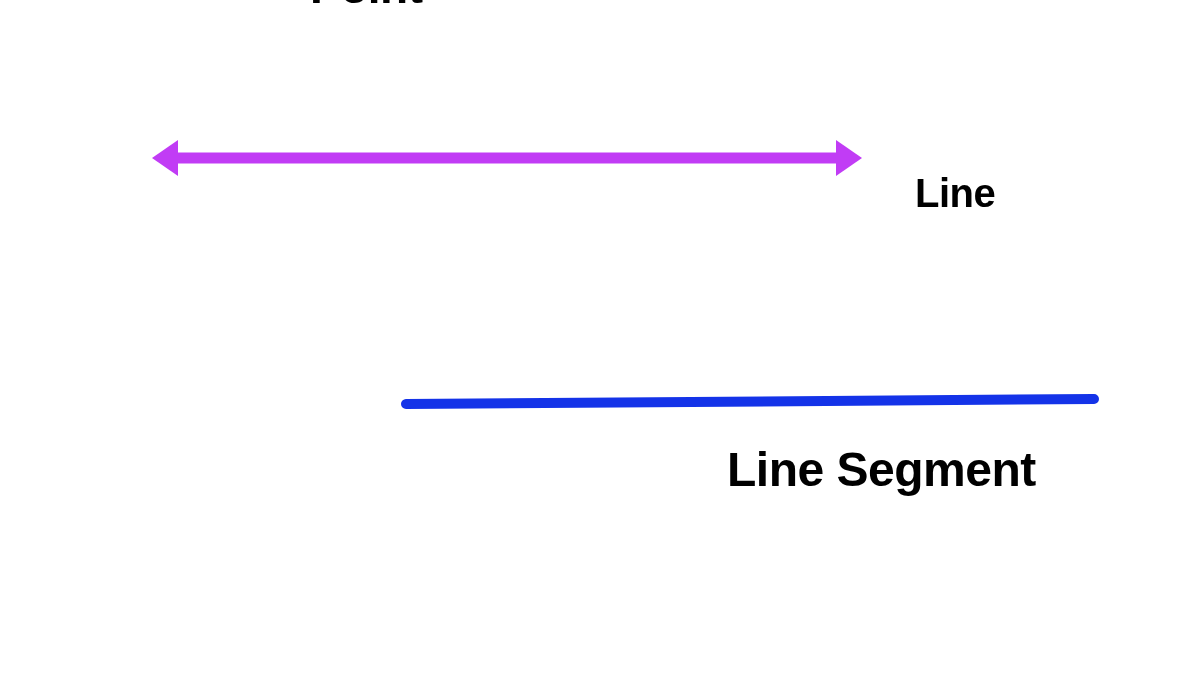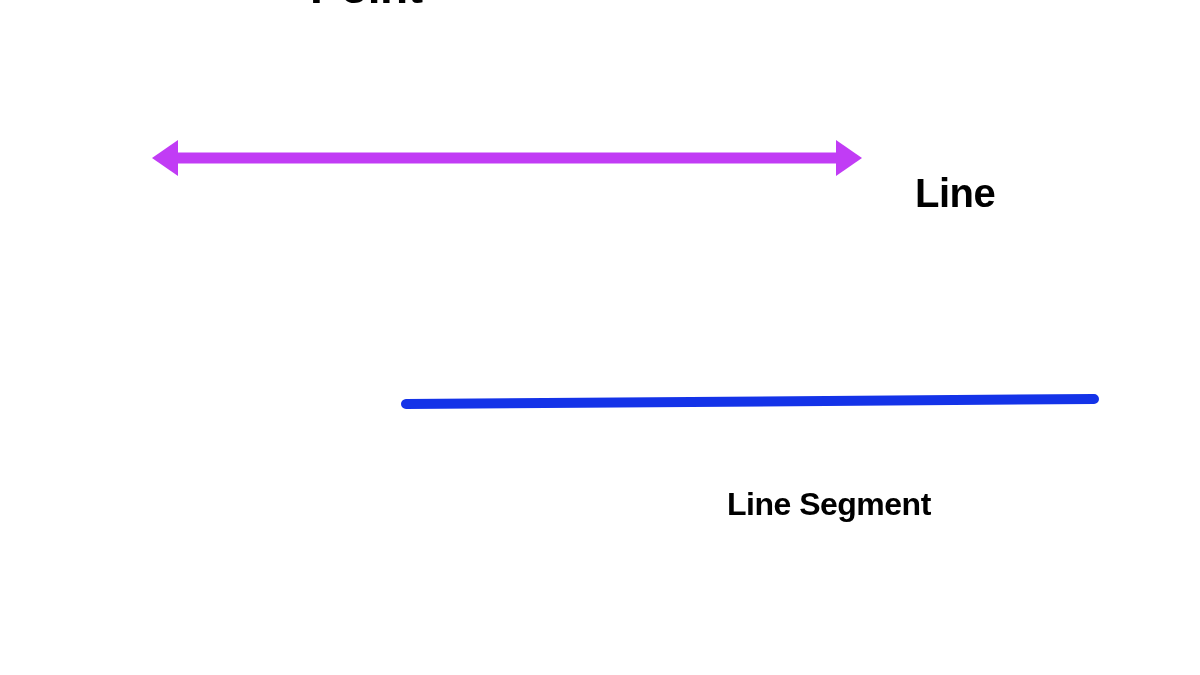--- a/index.html
+++ b/index.html
@@ -40,22 +40,21 @@
     font-size: 46px;
   }
   .label-line {
     left: 915px;
     top: 173px;
     font-size: 40px;
   }
   .label-line-segment {
     left: 727px;
     top: 446px;
-    font-size: 32px;
-    margin-top: 42px;
+    font-size: 48px;
   }
 </style>
 </head>
 <body>
 
 <div id="canvas">
 
   <svg id="figure-layer" viewBox="0 0 1200 675" xmlns="http://www.w3.org/2000/svg">
 
     <g>

